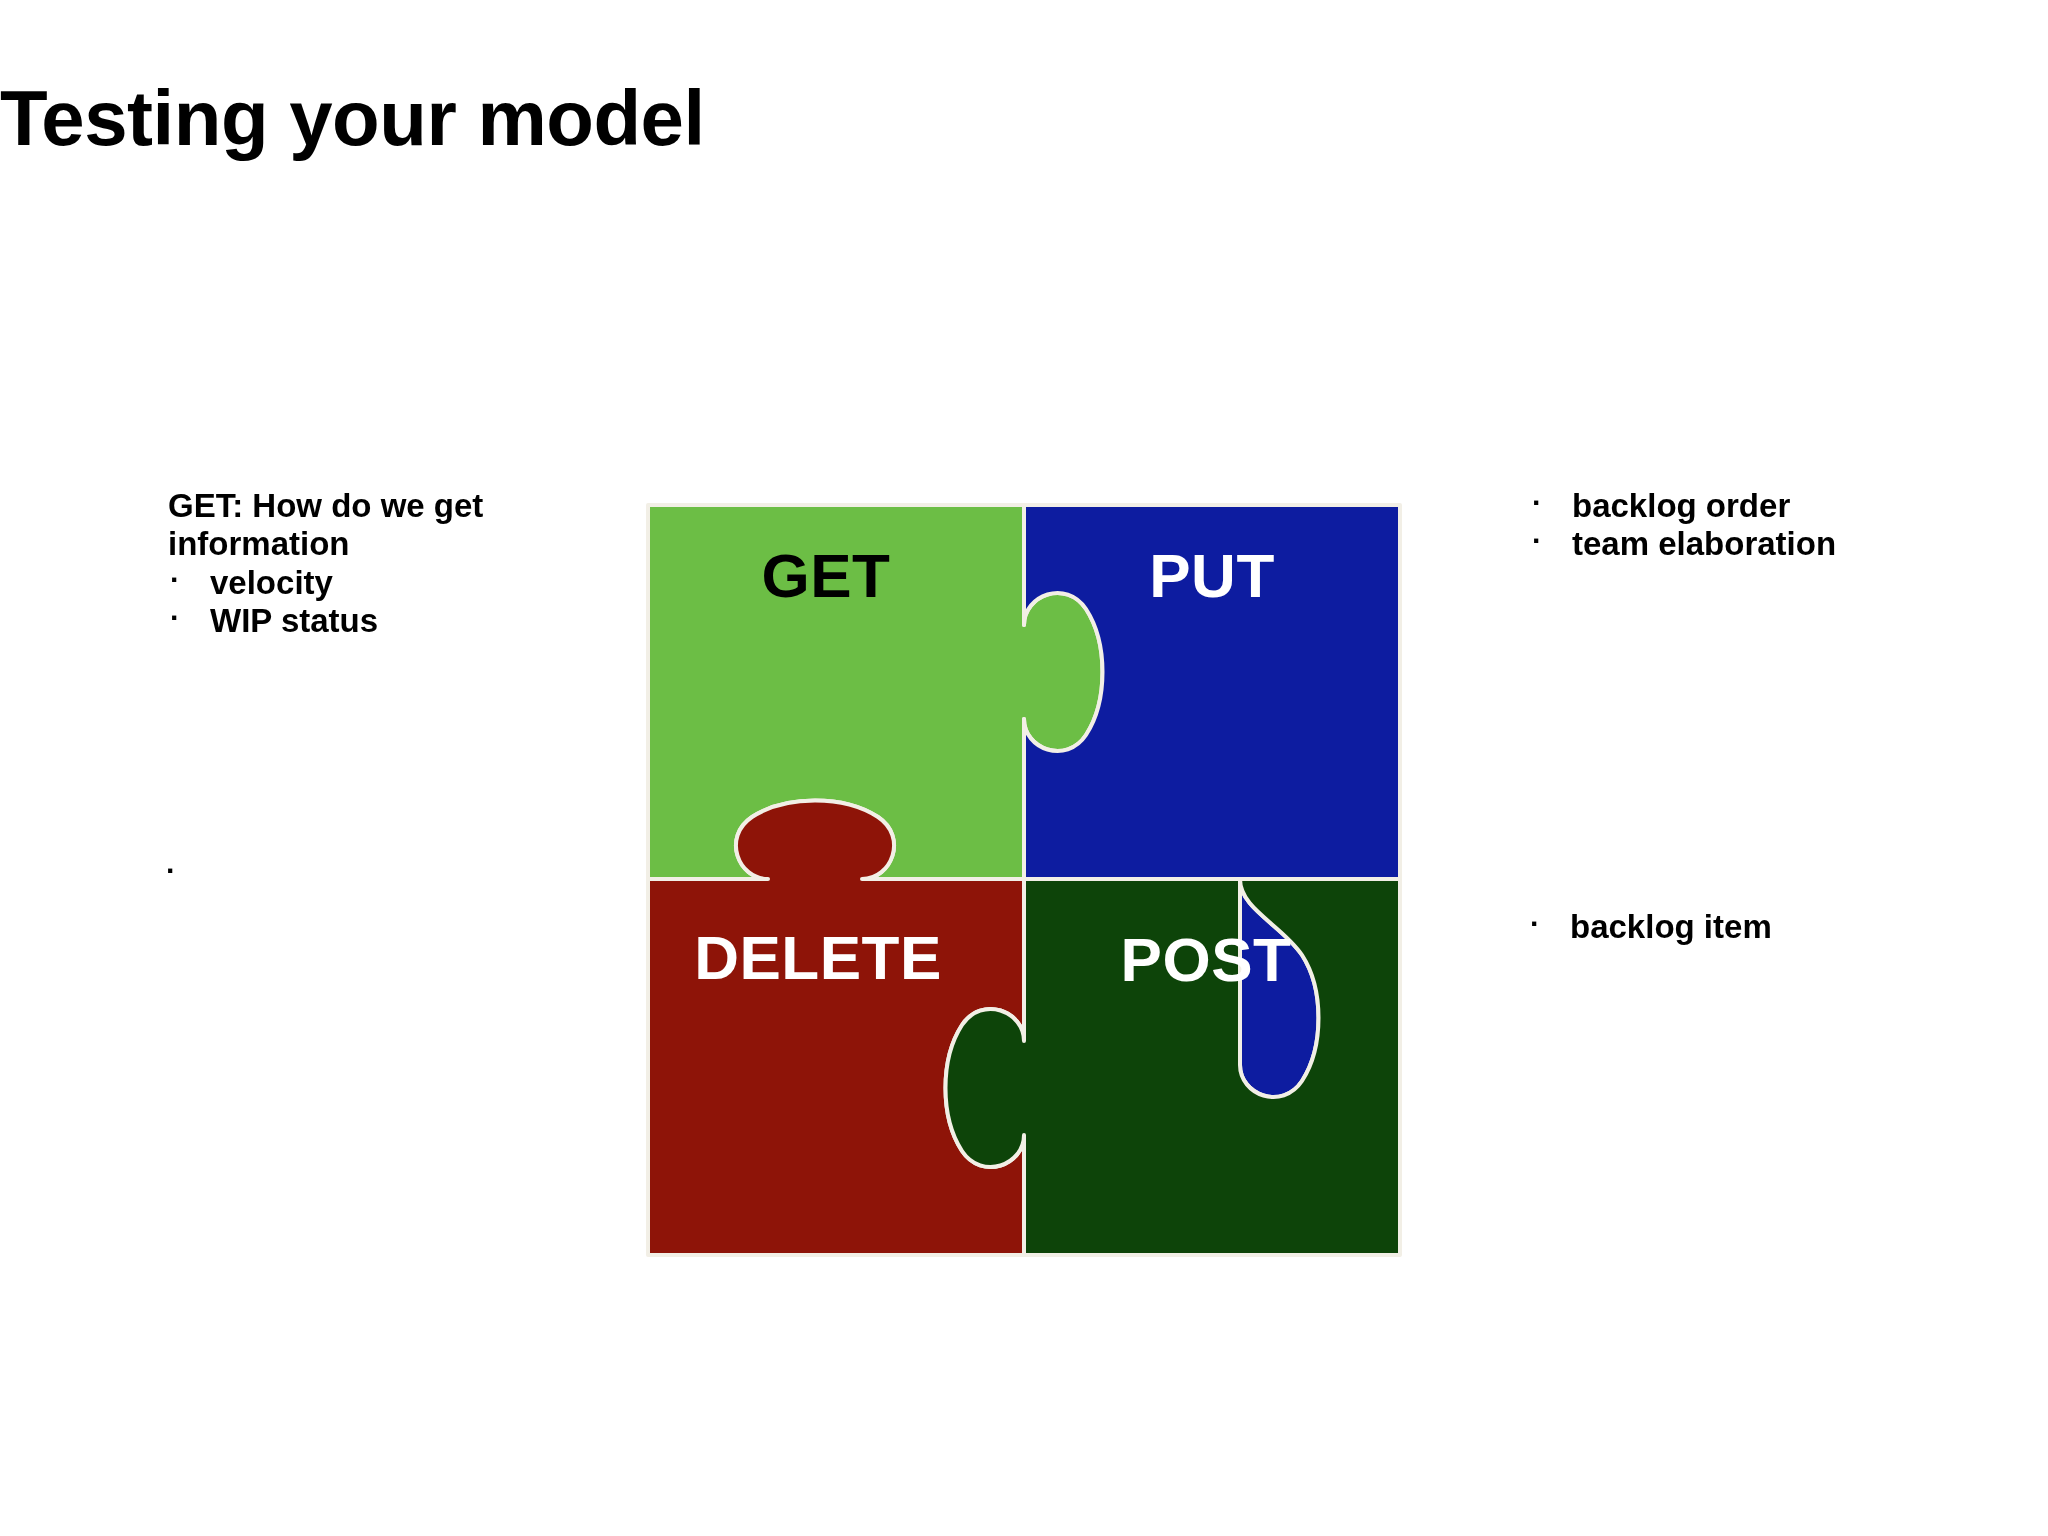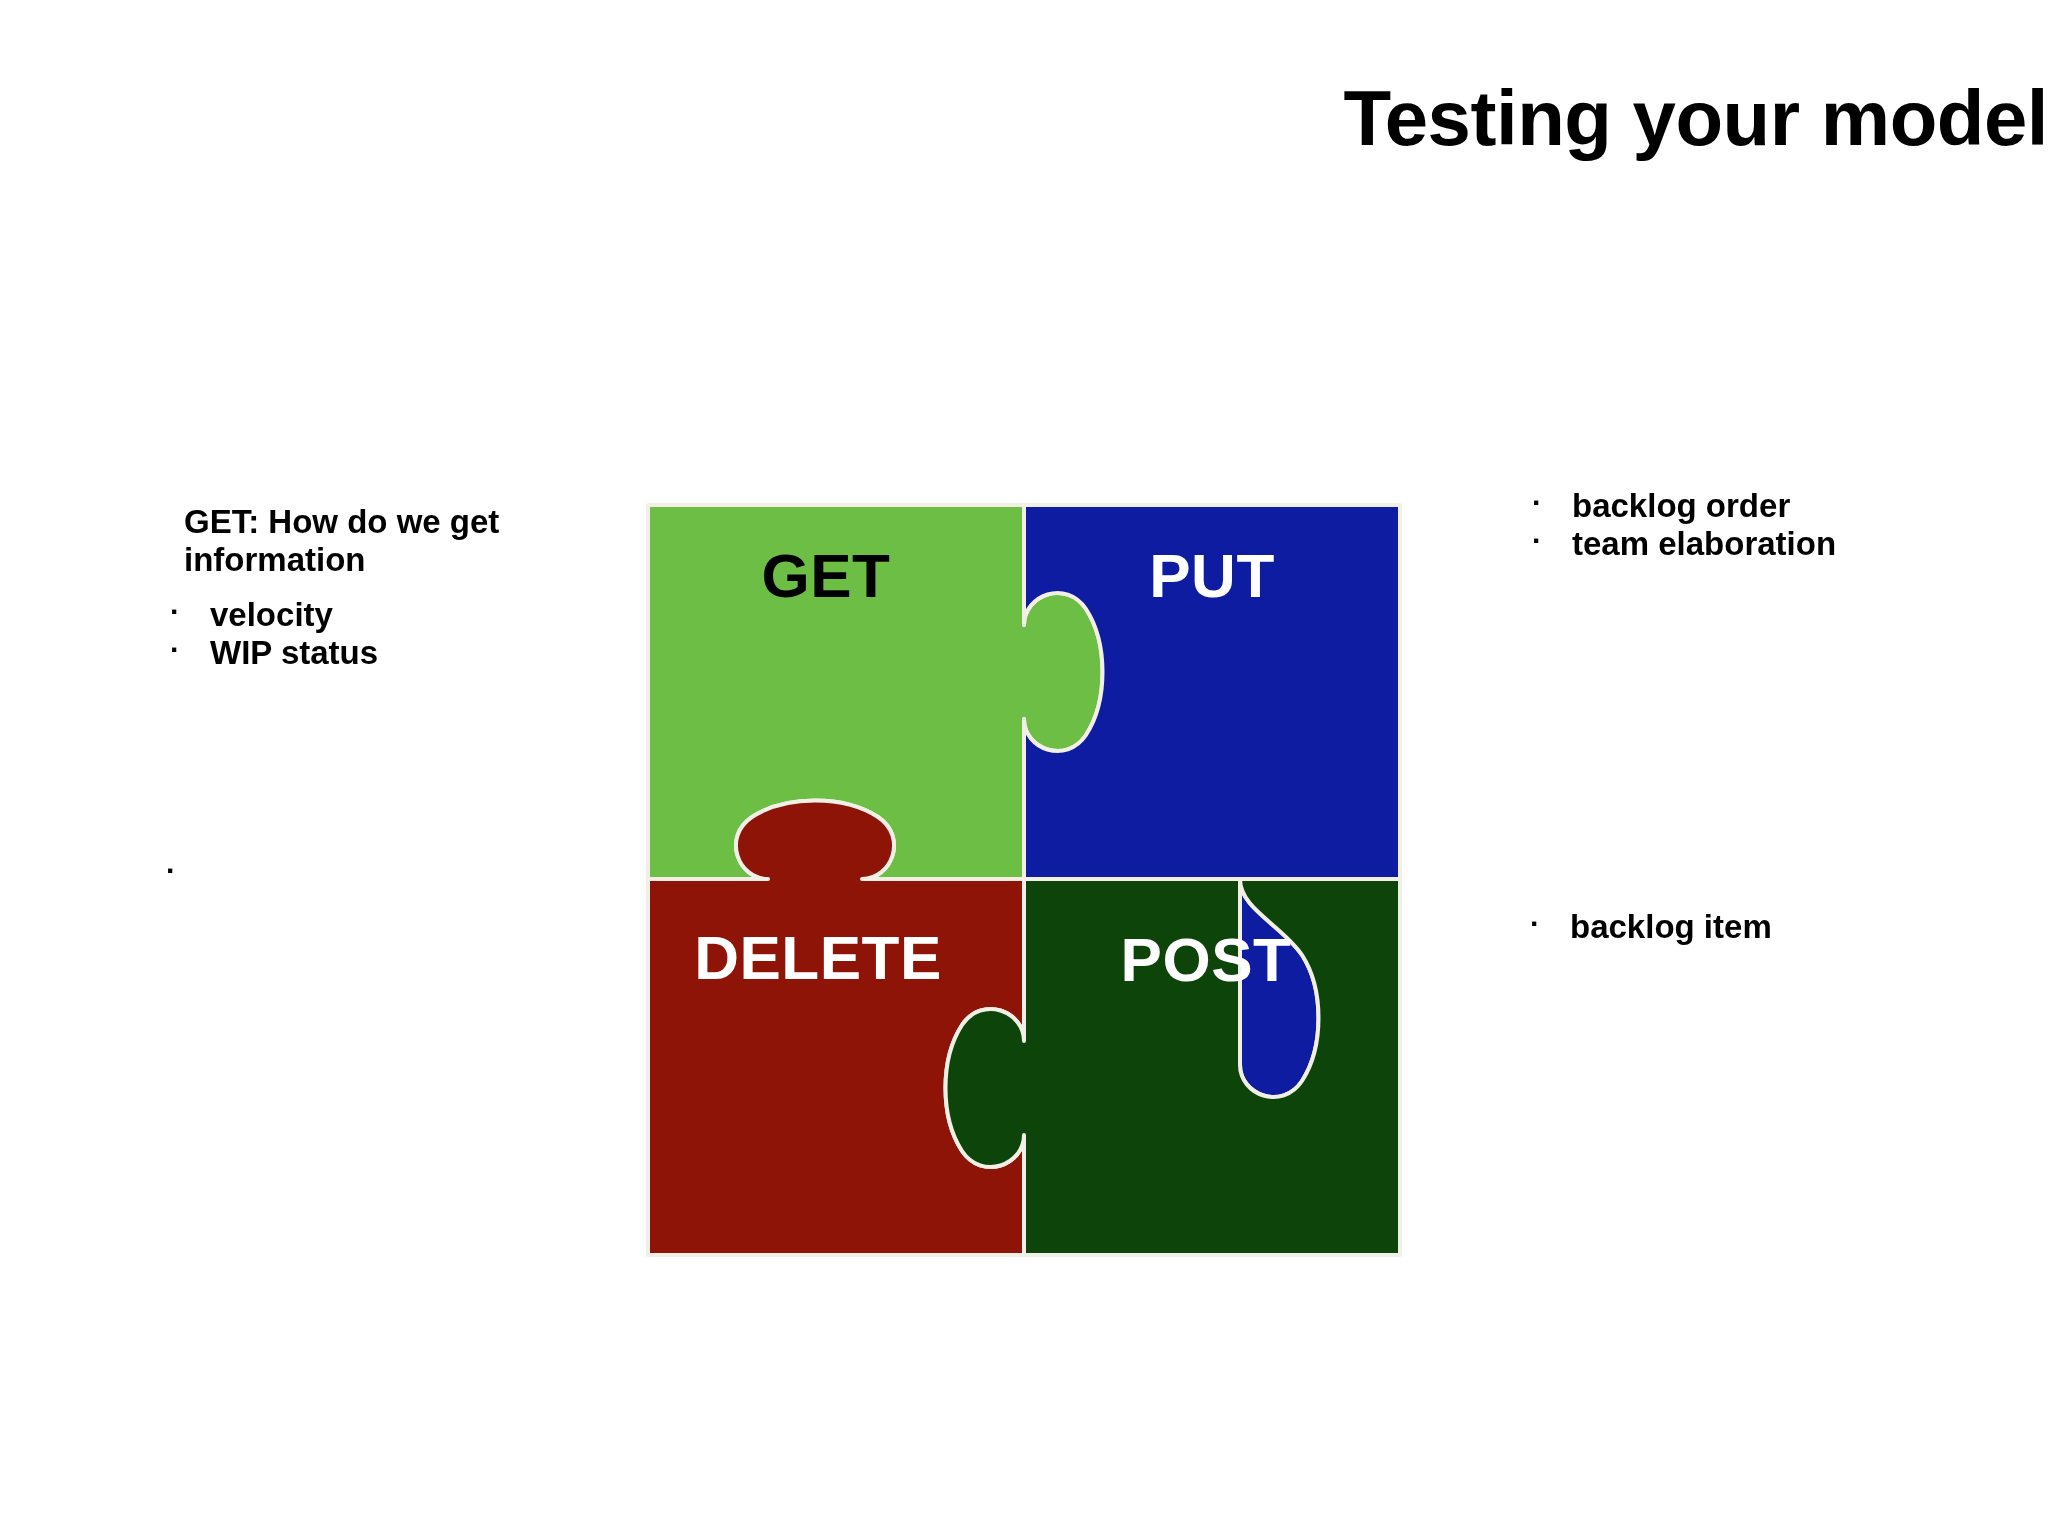--- a/index.html
+++ b/index.html
@@ -20,42 +20,42 @@
     inset: 0;
     background: #ffffff;
   }
 
   
   #slide-title {
     position: absolute;
     left: 0;
     right: 0;
     top: 78px;
-    text-align: right;
+    text-align: left;
     font-family: "Liberation Sans", sans-serif;
     font-weight: 700;
     font-size: 78px;
     letter-spacing: -0.5px;
     color: #000000;
     line-height: 1.05;
     white-space: nowrap;
   }
 
   
   .annotation {
     position: absolute;
     font-family: "Liberation Sans", sans-serif;
     font-weight: 700;
     font-size: 33px;
     line-height: 1.16;
     color: #000000;
   }
   .annotation .ann-head {
     display: block;
-    margin: 16px;
+    margin: 0;
   }
   .annotation ul {
     list-style: none;
     margin: 0;
     padding: 0;
   }
   .annotation li {
     position: relative;
     padding-left: 42px;
     margin: 0;

